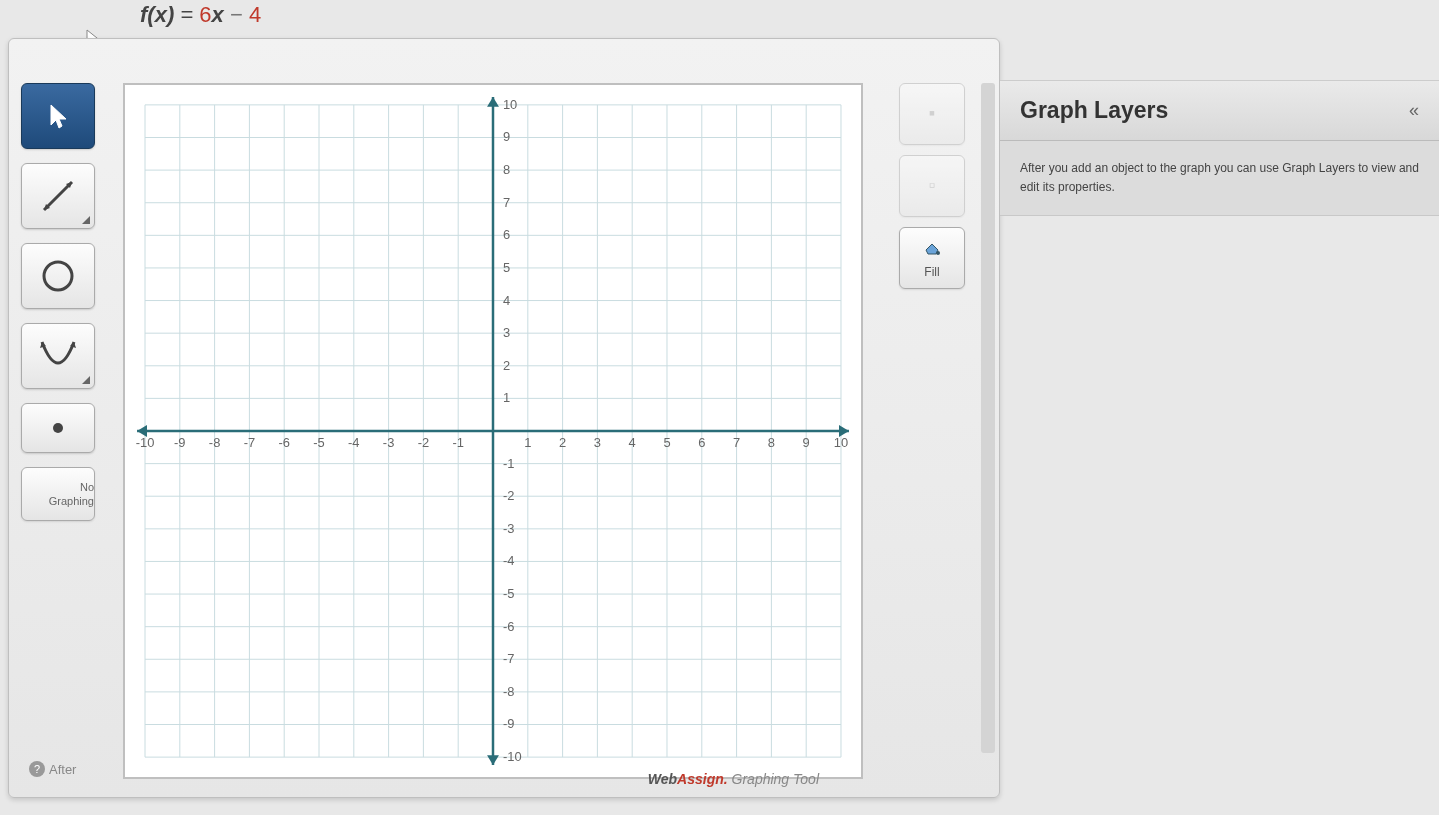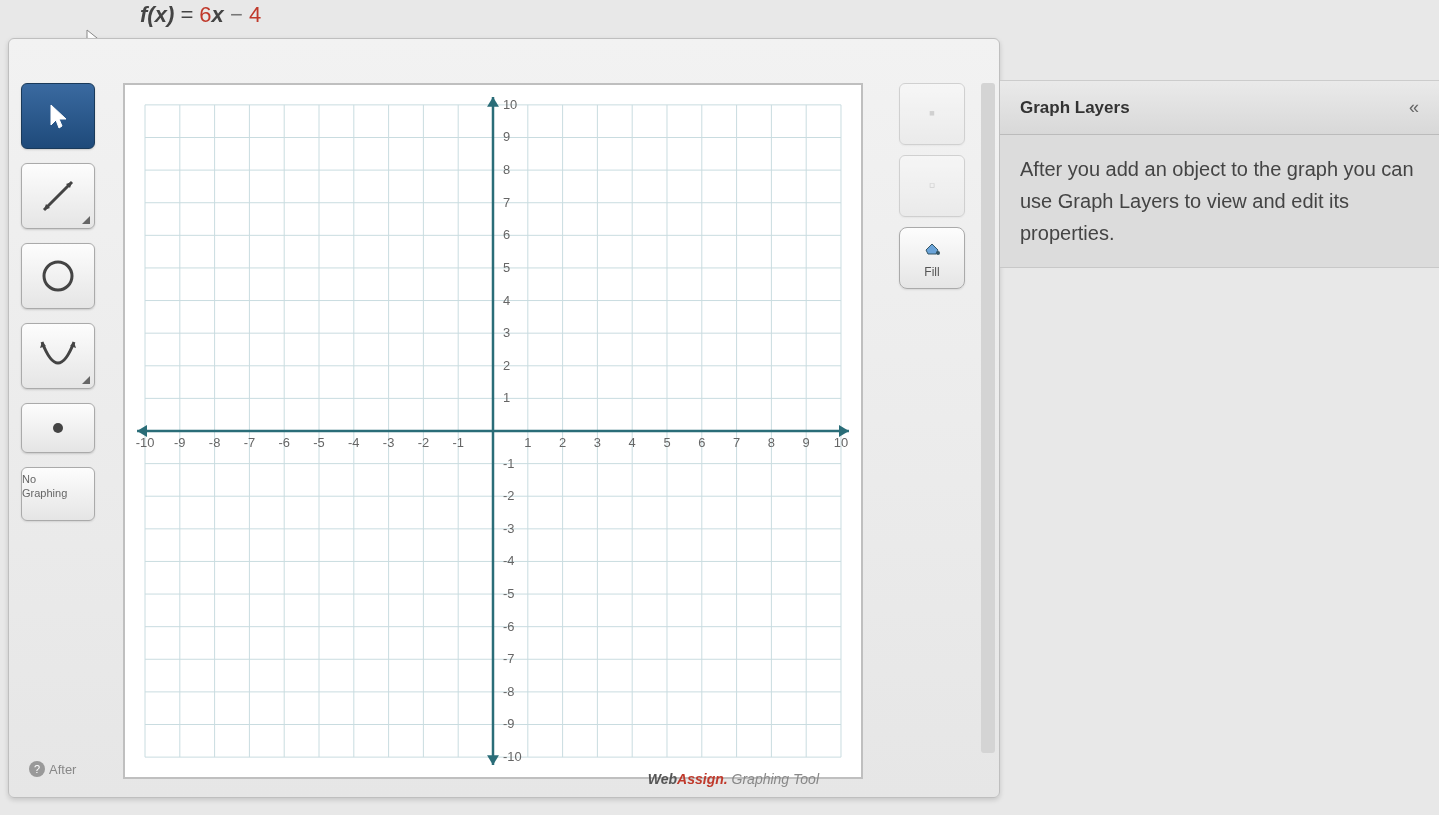--- a/index.html
+++ b/index.html
@@ -69,23 +69,23 @@
     border-bottom: 8px solid #666;
   }
   .no-solution {
     width: 74px;
     height: 54px;
     border: 1px solid #aaa;
     border-radius: 6px;
     background: linear-gradient(#fdfdfd,#e5e5e5);
     font-size: 11px;
     color: #666;
-    text-align: left;
+    text-align: right;
     line-height: 1.3;
-    padding-top: 4px;
+    padding-top: 12px;
     cursor: pointer;
     box-shadow: 0 1px 2px rgba(0,0,0,0.1);
   }
   .help {
     position: absolute;
     left: 20px;
     bottom: 20px;
     font-size: 13px;
     color: #888;
     display: flex;
@@ -171,26 +171,26 @@
   }
   .layers-header {
     background: linear-gradient(#eaeaea,#d8d8d8);
     border-top: 1px solid #ccc;
     border-bottom: 1px solid #bbb;
     padding: 16px 20px;
     display: flex;
     justify-content: space-between;
     align-items: center;
   }
-  .layers-title { font-size: 17px; font-weight: bold; color: #333; }
+  .layers-title { font-size: 23px; font-weight: bold; color: #333; }
   .collapse-icon { font-size: 18px; color: #666; cursor: pointer; }
   .layers-body {
     background: #dcdcdc;
     padding: 18px 20px;
-    font-size: 20px;
+    font-size: 12px;
     color: #444;
     line-height: 1.6;
     border-bottom: 1px solid #c8c8c8;
   }
   
   .cursor-arrow {
     position: absolute;
     left: 84px;
     top: 28px;
     pointer-events: none;
@@ -348,21 +348,21 @@
       </svg>
   </div>
 
   <div class="right-tools">
     <div class="fill-btn disabled">
       <span class="fill-icon">▪</span>
     </div>
     <div class="fill-btn disabled">
       <span class="fill-icon">▫</span>
     </div>
-    <div class="fill-btn" style="margin-top:6px;border-radius:8px;">
+    <div class="fill-btn" style="margin-top:6px;">
       <span class="fill-icon">
         <svg width="20" height="20" viewBox="0 0 20 20">
             <path d="M4 12 L10 6 L16 12 L14 16 L6 16 Z" fill="#6aa3d8" stroke="#356" stroke-width="1"></path>
             <circle cx="16" cy="15" r="2" fill="#356"></circle>
           </svg>
       </span>
       <span>Fill</span>
     </div>
   </div>
 

